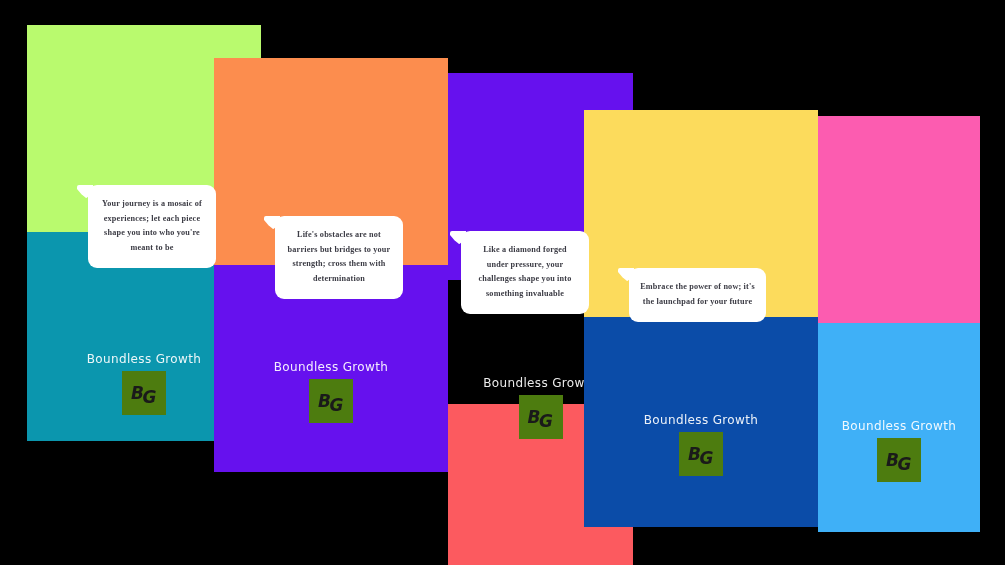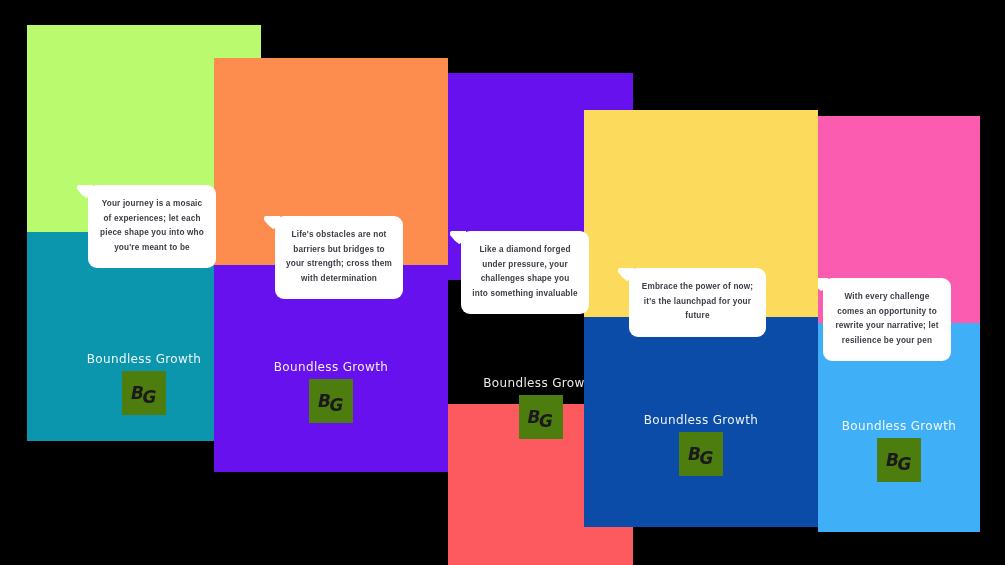--- a/index.html
+++ b/index.html
@@ -74,21 +74,21 @@
     left: -1px;
     display: inline-block;
   }
   .bubble {
     position: absolute;
     background: #ffffff;
     border-radius: 9px;
     box-sizing: border-box;
     padding: 12px 11px 13px 11px;
     color: #3b3b44;
-    font-family: Liberation Sans, sans-serif;
+    font-family: Liberation Serif, serif;
     font-size: 8.2px;
     font-weight: 700;
     line-height: 1.78;
     text-align: center;
     letter-spacing: 0.18px;
     z-index: 5;
   }
   .bubble::before {
     content: "";
     position: absolute;
@@ -159,23 +159,20 @@
       <div class="brand-name">Boundless Growth</div>
       <div class="brand-mark">
         <div class="mono"><span>B</span><span class="g">G</span></div>
       </div>
     </div>
   </div>
 
   <div class="card" style="left:818px; top:116px; width:162px; height:416px;">
     <div class="card-top" style="height:207px; background:#fc5cb0;"></div>
     <div class="card-bottom" style="height:209px; background:#3fb0f7;"></div>
-    <div class="bubble" style="left:5px; top:162px; width:128px;">
-      <span>With every challenge comes an opportunity to rewrite your narrative; let resilience be your pen</span>
-    </div>
     <div class="brand" style="top:303px;">
       <div class="brand-name">Boundless Growth</div>
       <div class="brand-mark">
         <div class="mono"><span>B</span><span class="g">G</span></div>
       </div>
     </div>
   </div>
 
 </div>
 

